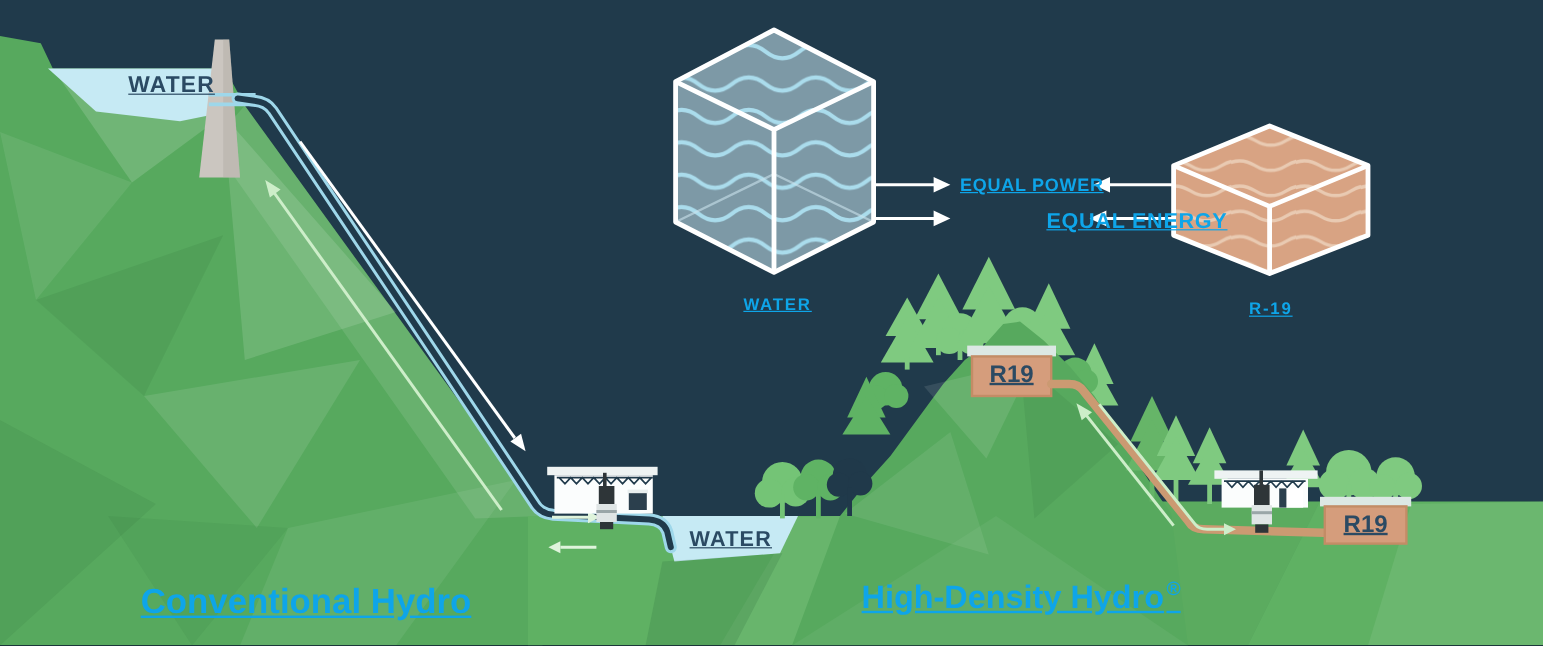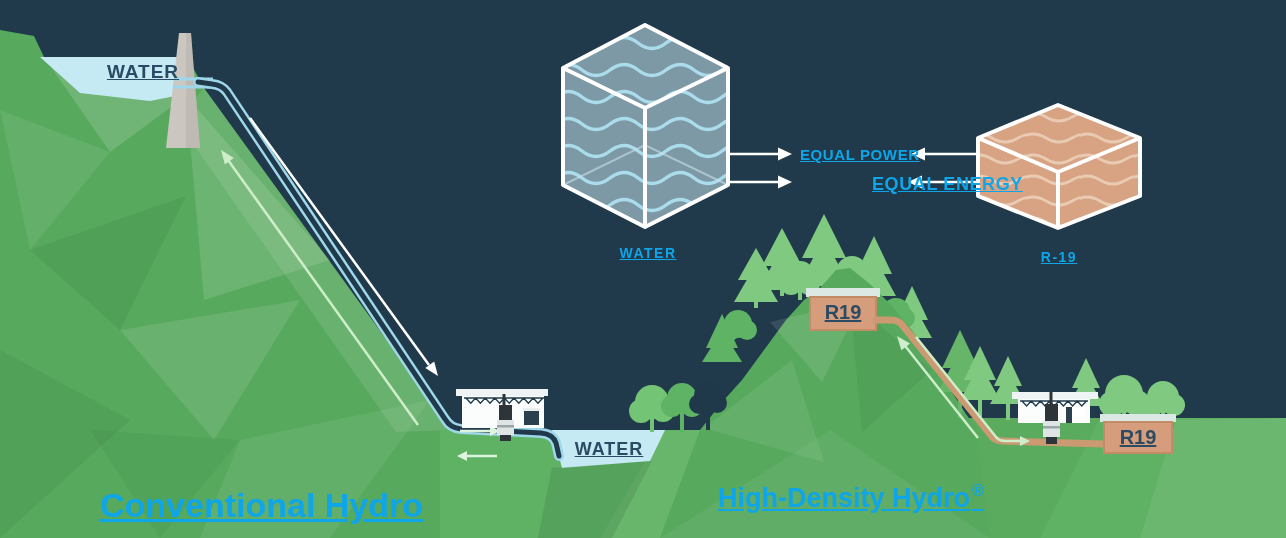--- a/index.html
+++ b/index.html
@@ -13,21 +13,21 @@
   .navy{color:#2b4a63;}
   .white{color:#0ea5e9;}
   .res-lbl{left:78px;top:61px;width:130px;font-size:19px;letter-spacing:1px;}
   .cube-lbl{left:588px;top:245px;width:120px;font-size:14px;letter-spacing:1.5px;}
   .eq1{left:800px;top:146px;font-size:15px;letter-spacing:0.6px;}
   .eq2{left:832px;top:174px;font-size:18px;letter-spacing:0.6px;margin-left:40px;}
   .r19p-lbl{left:1000px;top:249px;width:118px;font-size:14px;letter-spacing:1.5px;}
   .tank-top-lbl{left:803px;top:301px;width:80px;font-size:20px;}
   .tank-bot-lbl{left:1098px;top:426px;width:80px;font-size:20px;}
   .pool-lbl{left:549px;top:439px;width:120px;font-size:18px;letter-spacing:1px;}
-  .title-left{left:100px;top:486px;width:310px;font-size:34px;}
+  .title-left{left:100px;top:486px;width:310px;font-size:29px;}
   .title-right{left:700px;top:483px;width:420px;font-size:27px;margin-left:18px;}
   .title-right .tm{font-size:16px;position:relative;top:-11px;margin-left:2px;}
 </style>
 </head>
 <body>
 
 <div class="canvas">
 
 <svg width="1286" height="538" viewBox="0 0 1286 538">
   <defs>

